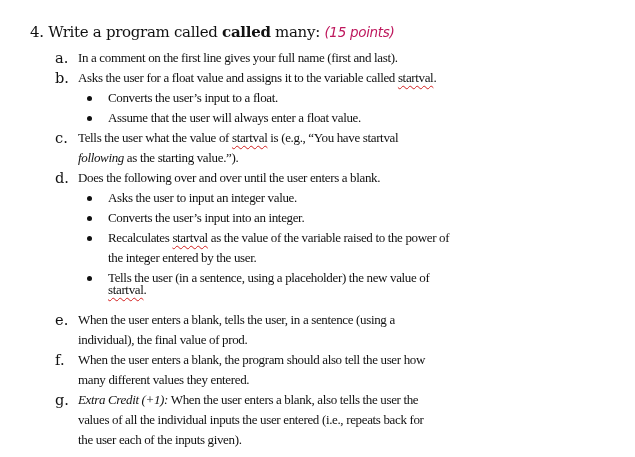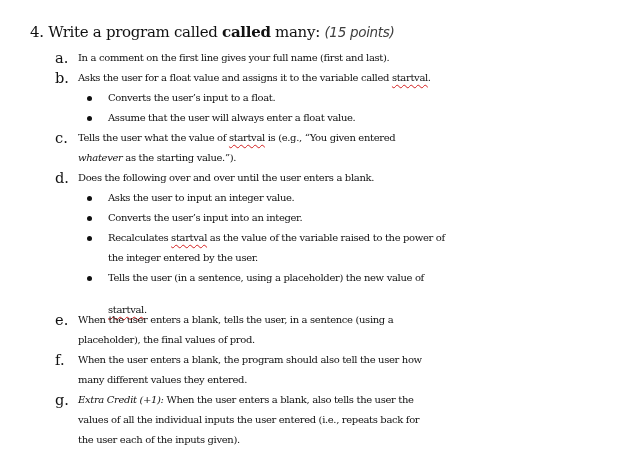--- a/index.html
+++ b/index.html
@@ -28,29 +28,30 @@
       top: 22px;
       font-size: 15px;
       line-height: 20px;
       white-space: nowrap;
       letter-spacing: -0.3px;
     }
     .q-title .bold { font-weight: bold; }
     .q-title .points {
       font-family: "DejaVu Sans", "Liberation Sans", sans-serif;
       font-style: italic;
-      color: #404040;
+      color: #be185d;
       font-size: 13.5px;
     }
     .line {
       position: absolute;
-      font-size: 10px;
+      font-size: 13px;
       line-height: 20px;
       white-space: nowrap;
       letter-spacing: -0.35px;
+      font-family: Liberation Serif, serif;
     }
     .marker {
       position: absolute;
       font-size: 14.6px;
       line-height: 20px;
     }
     .bullet {
       position: absolute;
       width: 5px;
       height: 5px;
@@ -81,50 +82,50 @@
   <div class="line" style="left:78px; top:68px;">
     <span>Asks the user for a float value and assigns it to the variable called </span><span class="squiggle">startval</span><span>.</span>
   </div>
   <div class="bullet" style="left:87px; top:96px;"></div>
   <div class="line" style="left:108px; top:88px;">Converts the user’s input to a float.</div>
   <div class="bullet" style="left:87px; top:116px;"></div>
   <div class="line" style="left:108px; top:108px;">Assume that the user will always enter a float value.</div>
 
   <div class="marker" style="left:55px; top:128px;">c.</div>
   <div class="line" style="left:78px; top:128px;">
-    <span>Tells the user what the value of </span><span class="squiggle">startval</span><span> is (e.g., “You given entered</span>
+    <span>Tells the user what the value of </span><span class="squiggle">startval</span><span> is (e.g., “You have startval</span>
   </div>
   <div class="line" style="left:78px; top:148px;">
-    <span class="ital">whatever</span><span> as the starting value.”).</span>
+    <span class="ital">following</span><span> as the starting value.”).</span>
   </div>
 
   <div class="marker" style="left:55px; top:168px;">d.</div>
   <div class="line" style="left:78px; top:168px;">Does the following over and over until the user enters a blank.</div>
 
   <div class="bullet" style="left:87px; top:196px;"></div>
   <div class="line" style="left:108px; top:188px;">Asks the user to input an integer value.</div>
 
   <div class="bullet" style="left:87px; top:216px;"></div>
   <div class="line" style="left:108px; top:208px;">Converts the user’s input into an integer.</div>
 
   <div class="bullet" style="left:87px; top:236px;"></div>
   <div class="line" style="left:108px; top:248px;">the integer entered by the user.</div>
   <div class="line" style="left:108px; top:228px;">
     <span>Recalculates </span><span class="squiggle">startval</span><span> as the value of the variable raised to the power of</span>
   </div>
 
   <div class="bullet" style="left:87px; top:276px;"></div>
   <div class="line" style="left:108px; top:268px;">Tells the user (in a sentence, using a placeholder) the new value of</div>
-  <div class="line" style="left:108px; top:300px;">
+  <div class="line" style="left:108px; top:280px;">
     <span class="squiggle">startval</span><span>.</span>
   </div>
 
   <div class="marker" style="left:55px; top:310px;">e.</div>
   <div class="line" style="left:78px; top:310px;">When the user enters a blank, tells the user, in a sentence (using a</div>
-  <div class="line" style="left:78px; top:330px;">placeholder), the final values of prod.</div>
+  <div class="line" style="left:78px; top:330px;">individual), the final value of prod.</div>
 
   <div class="marker" style="left:55px; top:350px;">f.</div>
   <div class="line" style="left:78px; top:350px;">When the user enters a blank, the program should also tell the user how</div>
   <div class="line" style="left:78px; top:370px;">many different values they entered.</div>
 
   <div class="marker" style="left:55px; top:390px;">g.</div>
   <div class="line" style="left:78px; top:390px;">
     <span class="ital">Extra Credit (+1):</span><span> When the user enters a blank, also tells the user the</span>
   </div>
   <div class="line" style="left:78px; top:430px;">the user each of the inputs given).</div>

